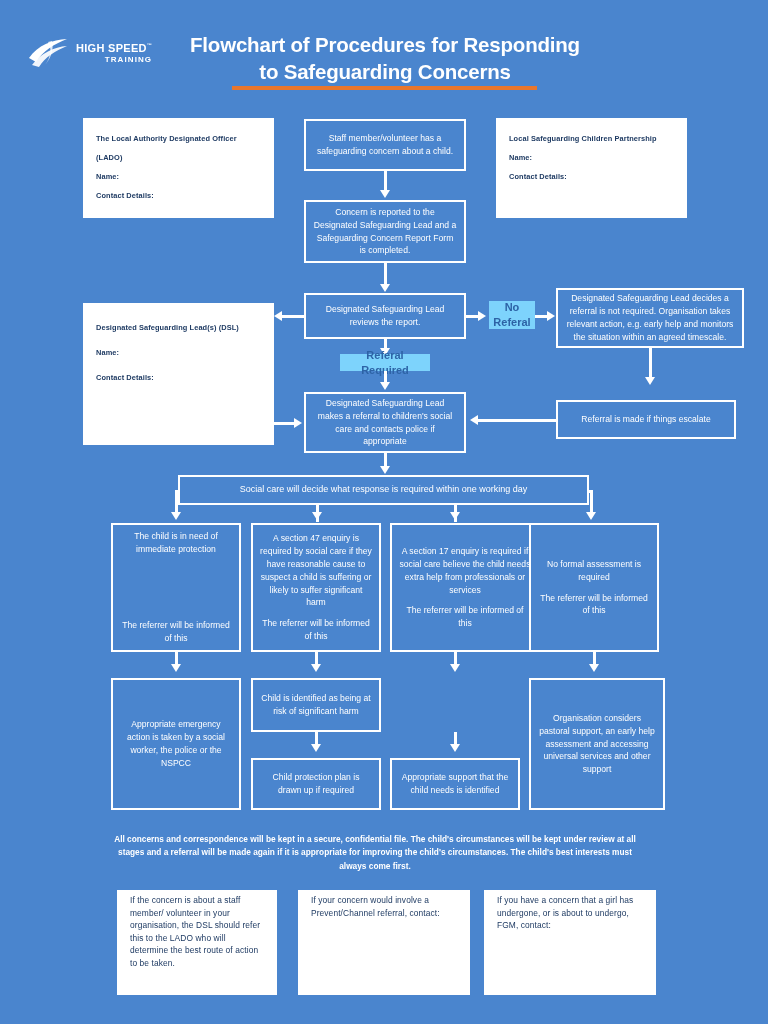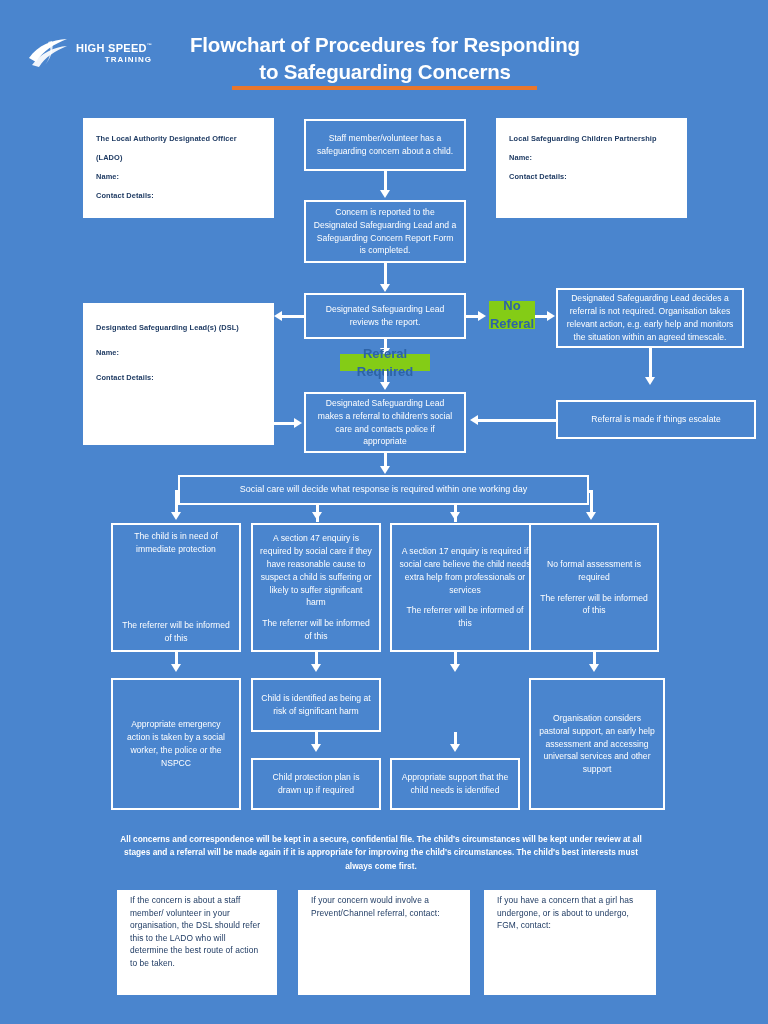--- a/index.html
+++ b/index.html
@@ -41,22 +41,22 @@
     position:absolute;box-sizing:border-box;
     border:2px solid #ffffff;background:#4a85ce;color:#ffffff;
     display:flex;align-items:center;justify-content:center;text-align:center;
     font-size:8.6px;line-height:1.5;padding:5px 7px;
   }
   .bbox.split{flex-direction:column;justify-content:center;}
   .bbox .p1{display:block;}
   .bbox .p2{display:block;margin-top:8px;}
 
   .tag{
-    position:absolute;background:#84cc16;color:#2d63a6;
-    font-weight:bold;font-size:13px;line-height:1.35;
+    position:absolute;background:#7dd3fc;color:#2d63a6;
+    font-weight:bold;font-size:11px;line-height:1.35;
     display:flex;align-items:center;justify-content:center;text-align:center;
     box-sizing:border-box;padding:3px 6px;
   }
 
   .note{
     position:absolute;color:#ffffff;text-align:center;
     font-size:8.3px;font-weight:bold;line-height:1.62;
   }
 
   
@@ -151,21 +151,21 @@
   <div class="vline" style="left:383.5px;top:371px;height:14px;"></div>
   <div class="arrow-d" style="left:379.5px;top:382px;"></div>
 
   <div class="bbox" style="left:304px;top:392px;width:162px;height:61px;">
     <span>Designated Safeguarding Lead makes a referral to children's social care and contacts police if appropriate</span>
   </div>
 
   <div class="hline" style="left:274px;top:421.5px;width:22px;"></div>
   <div class="arrow-r" style="left:294px;top:417.5px;"></div>
 
-  <div class="bbox" style="left:556px;top:400px;width:200px;height:39px;">
+  <div class="bbox" style="left:556px;top:400px;width:180px;height:39px;">
     <span>Referral is made if things escalate</span>
   </div>
   <div class="hline" style="left:478px;top:418.5px;width:78px;"></div>
   <div class="arrow-l" style="left:470px;top:414.5px;"></div>
 
   <div class="vline" style="left:383.5px;top:453px;height:16px;"></div>
   <div class="arrow-d" style="left:379.5px;top:466px;"></div>
 
   <div class="bbox" style="left:178px;top:475px;width:411px;height:30px;font-size:9px;">
     <span>Social care will decide what response is required within one working day</span>
@@ -227,21 +227,21 @@
   <div class="vline" style="left:453.5px;top:732px;height:16px;"></div>
   <div class="arrow-d" style="left:449.5px;top:744px;"></div>
   <div class="bbox" style="left:390px;top:758px;width:130px;height:52px;">
     <span>Appropriate support that the child needs is identified</span>
   </div>
 
   <div class="bbox" style="left:529px;top:678px;width:136px;height:132px;">
     <span>Organisation considers pastoral support, an early help assessment and accessing universal services and other support</span>
   </div>
 
-  <div class="note" style="left:114px;top:833px;width:534px;">All concerns and correspondence will be kept in a secure, confidential file. The child's circumstances will be kept under review at all stages and a referral will be made again if it is appropriate for improving the child's circumstances. The child's best interests must always come first.</div>
+  <div class="note" style="left:108px;top:833px;width:534px;">All concerns and correspondence will be kept in a secure, confidential file. The child's circumstances will be kept under review at all stages and a referral will be made again if it is appropriate for improving the child's circumstances. The child's best interests must always come first.</div>
 
   <div class="wbox centered" style="left:117px;top:890px;width:160px;height:105px;">
     <span>If the concern is about a staff member/ volunteer in your organisation, the DSL should refer this to the LADO who will determine the best route of action to be taken.</span>
   </div>
   <div class="wbox centered" style="left:484px;top:890px;width:172px;height:105px;">
     <span>If you have a concern that a girl has undergone, or is about to undergo, FGM, contact:</span>
   </div>
   <div class="wbox centered" style="left:298px;top:890px;width:172px;height:105px;">
     <span>If your concern would involve a Prevent/Channel referral, contact:</span>
   </div>

